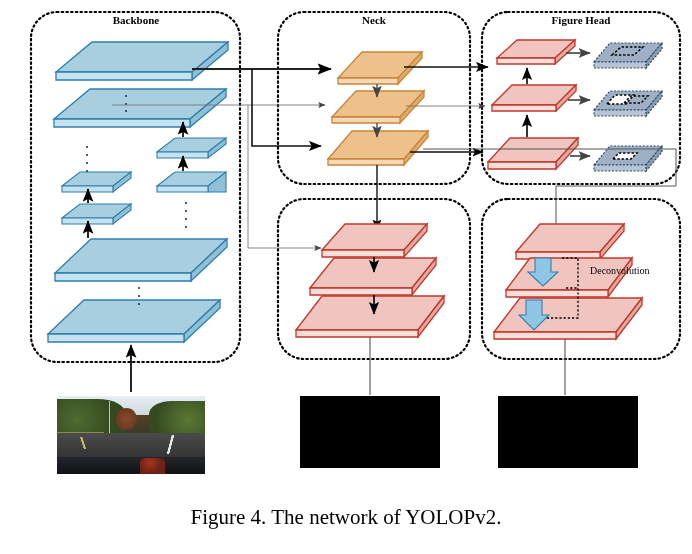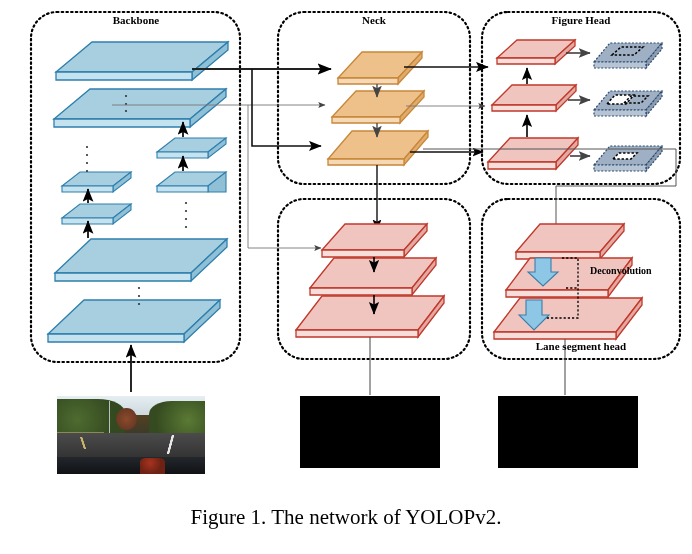--- a/index.html
+++ b/index.html
@@ -3,21 +3,21 @@
 <meta charset="utf-8">
 <style>
   html,body{margin:0;padding:0;background:#fff;}
   body{width:692px;height:554px;font-family:"Liberation Serif",serif;position:relative;overflow:hidden;}
   #stage{position:absolute;left:0;top:0;width:692px;height:503px;}
   svg.layer{position:absolute;left:0;top:0;width:692px;height:554px;overflow:visible;}
   .panel-label{position:absolute;font-family:"Liberation Serif",serif;font-weight:bold;font-size:11px;color:#000;white-space:nowrap;text-align:center;}
   .caption{position:absolute;left:0;top:505px;width:692px;text-align:center;font-family:"Liberation Serif",serif;font-size:21px;color:#000;}
   .photo{position:absolute;overflow:hidden;}
   .mask{position:absolute;background:#000;overflow:hidden;}
-  .deconv-label{position:absolute;font-family:"Liberation Serif",serif;font-weight:bold;font-size:10px;color:#000;white-space:nowrap;text-align:right;}
+  .deconv-label{position:absolute;font-family:"Liberation Serif",serif;font-weight:normal;font-size:10px;color:#000;white-space:nowrap;text-align:right;}
 </style>
 </head>
 <body>
 
 <div id="stage">
 
   <svg class="layer" viewBox="0 0 692 554">
     <defs>
       <marker id="ah" markerWidth="9" markerHeight="9" refX="7.5" refY="3.2" orient="auto">
         <path d="M0,0 L8,3.2 L0,6.4 L1.6,3.2 z" fill="#000"></path>
@@ -294,18 +294,17 @@
     <div style="position:absolute;left:0;bottom:0;width:100%;height:22%;background:linear-gradient(to bottom,#23262b,#101215);"></div>
     <div style="position:absolute;left:56%;bottom:0;width:17%;height:20%;background:radial-gradient(circle at 40% 30%,#a8331f,#6d2214 60%),radial-gradient(circle at 75% 20%,#2f6b2a,#1d451c);border-radius:24% 24% 0 0;"></div>
   </div>
 
   <div class="mask" style="left:300px;top:396px;width:140px;height:72px;"></div>
   <div class="mask" style="left:498px;top:396px;width:140px;height:72px;"></div>
 
   <div class="panel-label" style="left:81px;top:14px;width:110px;">Backbone</div>
   <div class="panel-label" style="left:329px;top:14px;width:90px;font-family:Liberation Serif, serif;">Neck</div>
   <div class="panel-label" style="left:526px;top:14px;width:110px;">Figure Head</div>
-  <div class="panel-label" style="left:506px;top:340px;width:150px;">Lane segment head</div>
   <div class="deconv-label" style="left:590px;top:265px;">Deconvolution</div>
 
-  <div class="caption">Figure 1. The network of YOLOPv2.</div>
+  <div class="caption">Figure 4. The network of YOLOPv2.</div>
 
 </div>
 
 </body></html>

